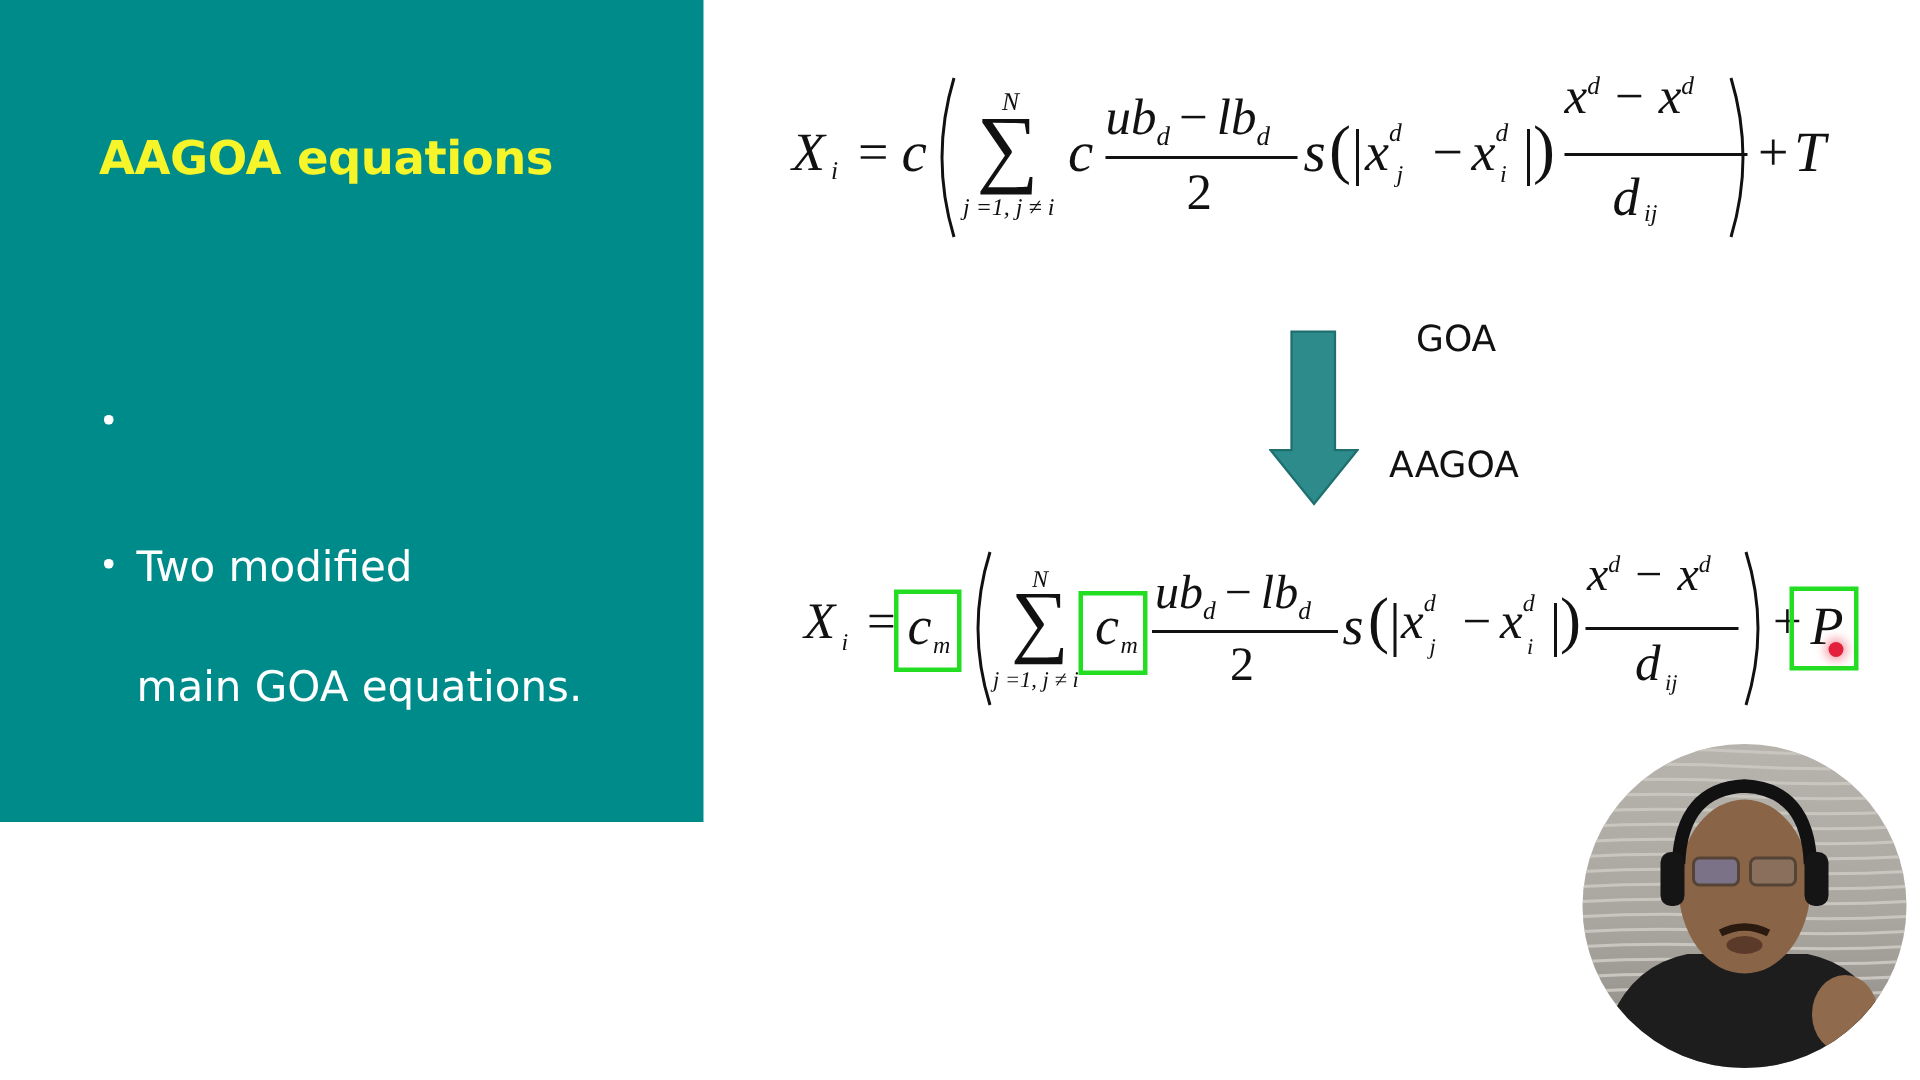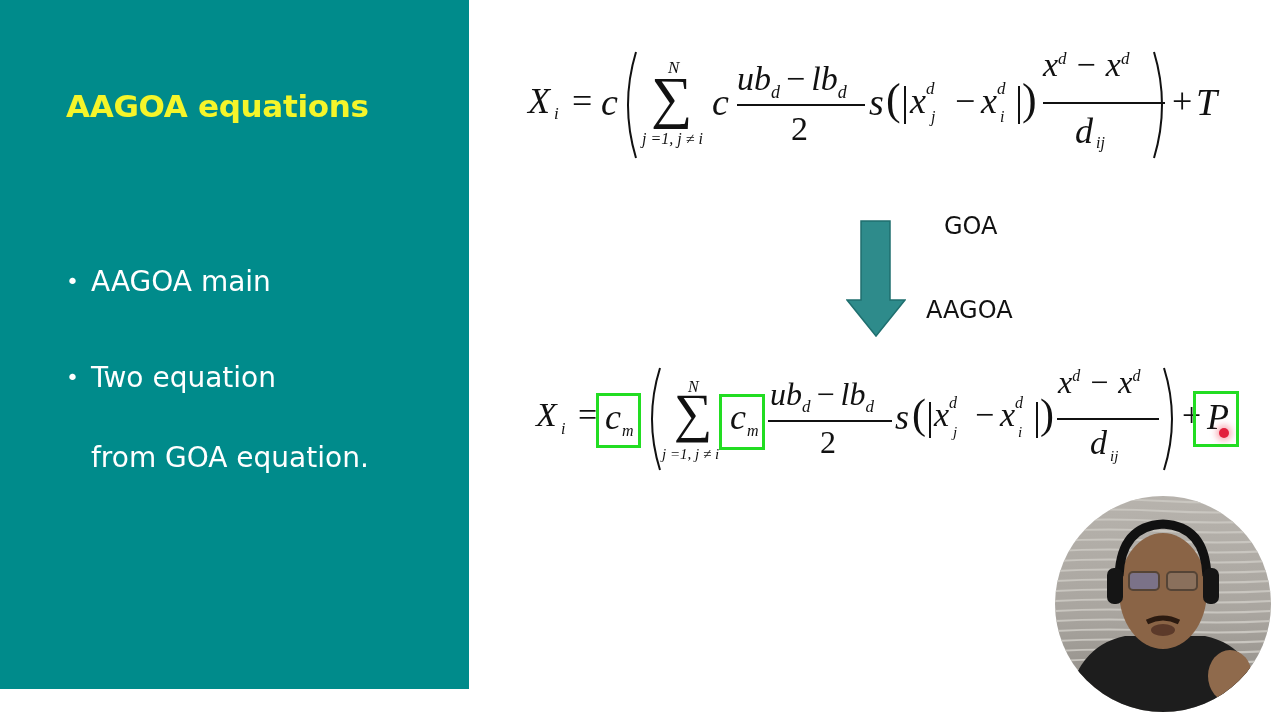--- a/index.html
+++ b/index.html
@@ -2,21 +2,21 @@
 <html><head>
   <meta charset="utf-8">
   <style>
     html, body { margin: 0; padding: 0; }
     body {
       width: 1280px; height: 720px; overflow: hidden; position: relative;
       background: #ffffff;
       font-family: "Liberation Sans", sans-serif;
     }
     .left-panel {
-      position: absolute; left: 0; top: 0; width: 469px; height: 689px;
+      position: absolute; left: 0; top: 0; width: 469px; height: 548px;
       background: #008b8b;
     }
     .slide-title {
       position: absolute; left: 66px; top: 88px;
       color: #f5f52a; font-family: "DejaVu Sans", sans-serif;
       font-weight: bold; font-size: 31px; letter-spacing: -0.3px;
       white-space: nowrap;
     }
     .bullets {
       position: absolute; left: 66px; top: 262px; width: 380px;
@@ -55,28 +55,28 @@
     }
   </style>
 </head>
 <body>
 
 <div class="left-panel">
   <div class="slide-title">AAGOA equations</div>
   <ul class="bullets">
     <li>
       <span class="dot">•</span>
-      <span>AAGOA main</span><br>
+      <br>
       <br>
     </li>
     <li>
       <span class="dot">•</span>
-      <span>Two equation</span><br>
+      <span>Two modified</span><br>
       <br>
-      <span>from GOA equation.</span>
+      <span>main GOA equations.</span>
     </li>
   </ul>
 </div>
 
 <div class="eq" style="left:0;top:0;width:1280px;height:200px;">
   <span class="abs" style="left:528px;top:80px;font-size:36px;">X</span>
   <span class="abs" style="left:554px;top:104px;font-size:17px;">i</span>
   <span class="abs up" style="left:572px;top:80px;font-size:36px;">=</span>
   <span class="abs" style="left:601px;top:80px;font-size:38px;">c</span>
   <svg class="abs" style="left:618px;top:50px;" width="22" height="110">

